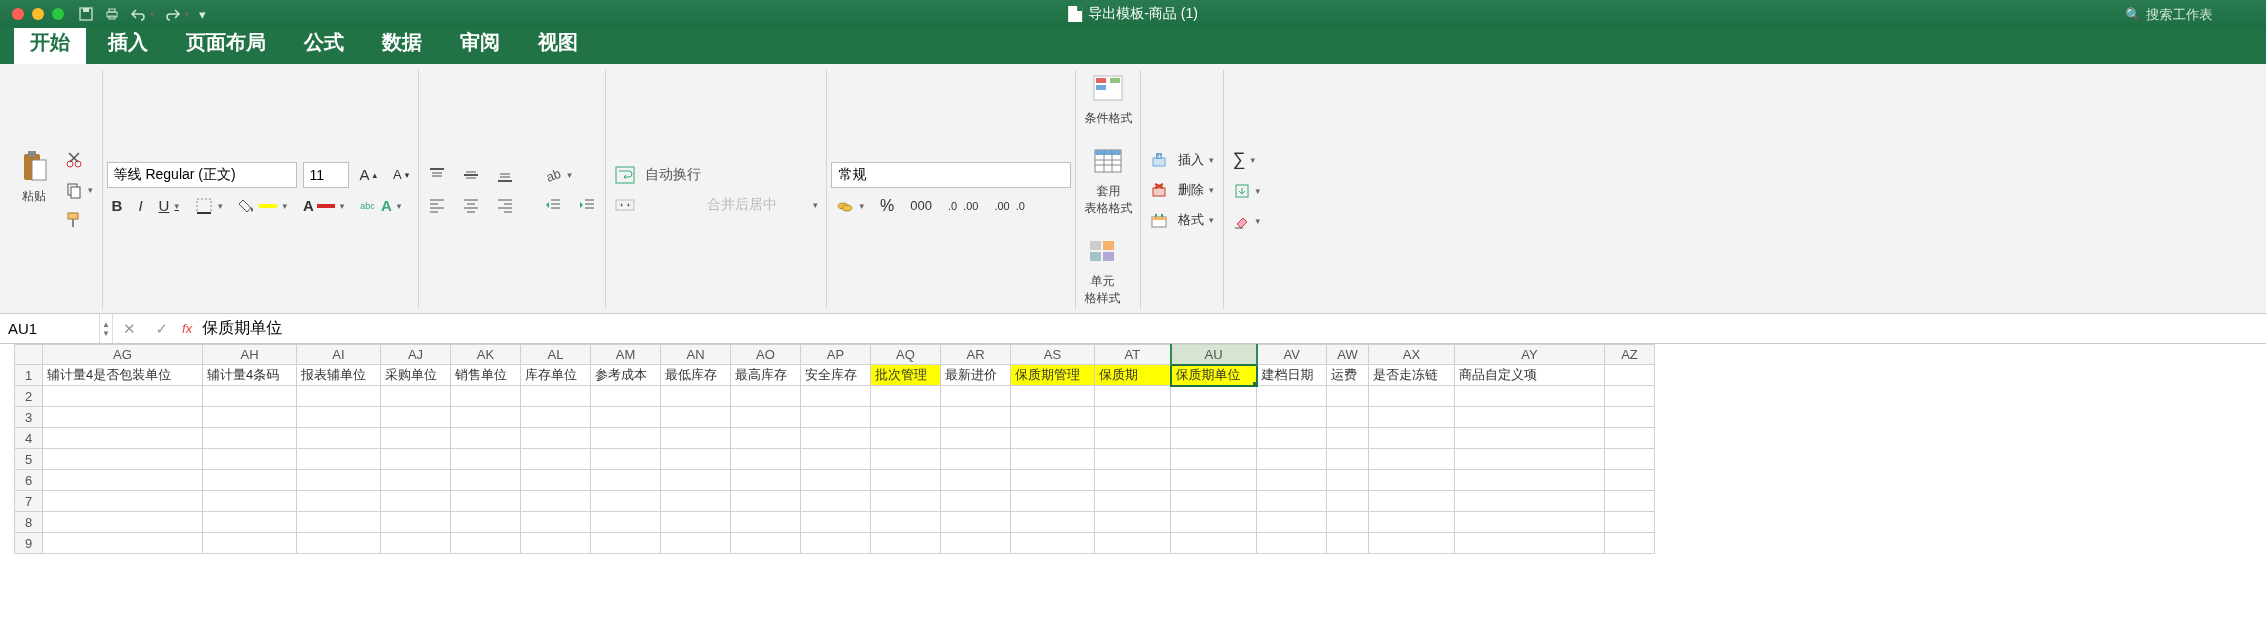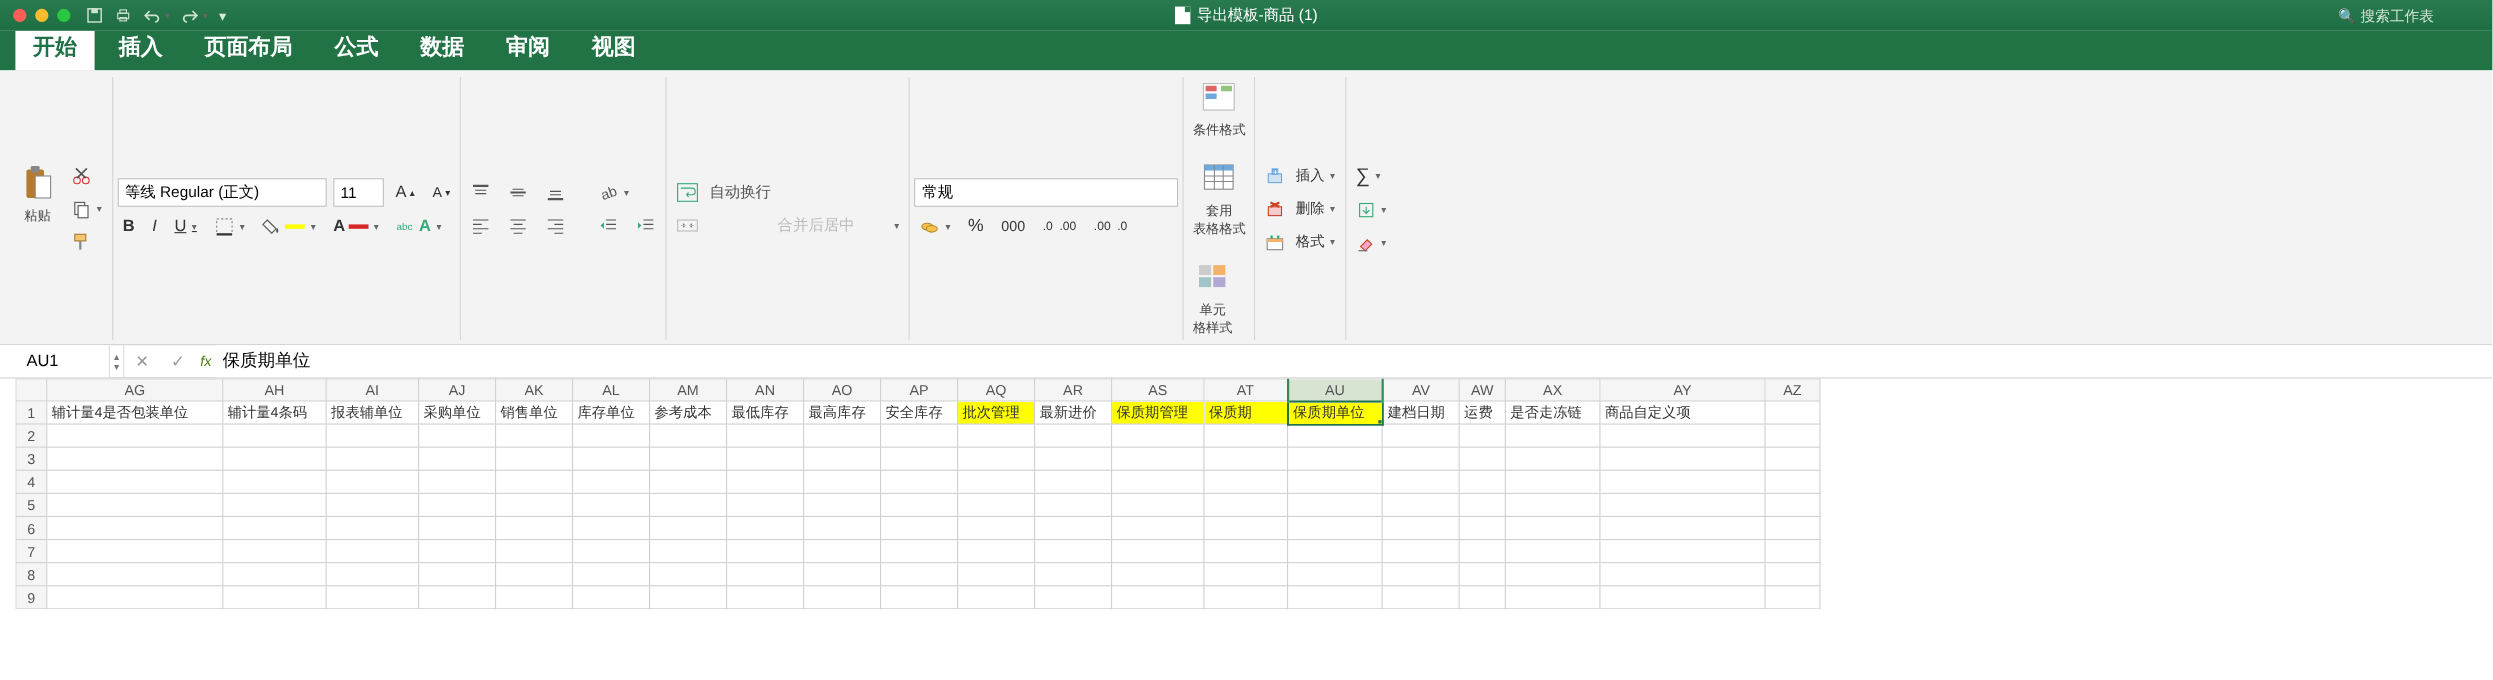--- a/index.html
+++ b/index.html
@@ -36,25 +36,25 @@
   .bigbtn { display:flex; flex-direction:column; align-items:center; gap:4px; padding:2px 4px; cursor:pointer; font-size:12px; color:#444;}
   .ico-paste{width:28px;height:34px;}
   .txtbtn{font-size:14px;color:#555;}
   .disabled{color:#bbb;gap:34px;}
   .fmtlabel{font-size:12px;color:#444;text-align:center;margin-top:2px;}
   .yellow-strip{width:18px;height:4px;background:#ffff00;display:block;}
   .red-strip{width:18px;height:4px;background:#d62728;display:block;}
 
   
   .fbar{height:30px;border-bottom:1px solid #c9c9c9;display:flex;align-items:center;background:#fff;}
-  .namebox{width:100px;border:none;border-right:1px solid #ddd;height:100%;padding:0 24px;font-size:15px;}
+  .namebox{width:100px;border:none;border-right:1px solid #ddd;height:100%;padding:0 8px;font-size:15px;}
   .stepper{display:flex;flex-direction:column;border-right:1px solid #ddd;height:100%;justify-content:center;padding:0 2px;color:#777;}
   .stepper span{font-size:8px;line-height:9px;cursor:pointer;}
   .fx-cancel,.fx-ok{padding:0 10px;color:#999;font-size:15px;cursor:pointer;}
-  .fx-label{font-style:italic;color:#4d7c0f;padding:0 4px;}
+  .fx-label{font-style:italic;color:#ef4444;padding:0 4px;}
   .fx-input{flex:1;border:none;height:100%;font-size:16px;padding-left:6px;outline:none;}
 
   
   .grid-wrap{overflow:hidden;margin-left:14px;}
   table.grid{border-collapse:collapse;table-layout:fixed;}
   .grid th,.grid td{border:1px solid #d0d0d0;height:21px;font-size:13px;text-align:center;background:#fff;white-space:nowrap;overflow:hidden;}
   .grid thead th{background:#f5f5f5;color:#555;font-weight:normal;height:20px;}
   .grid .rowhdr{background:#f5f5f5;color:#555;width:28px;}
   .grid td.data{text-align:left;padding:0 4px;}
   .grid thead th.sel{background:#d7e4d2;border-left:2px solid #2e8b57;border-right:2px solid #2e8b57;}

